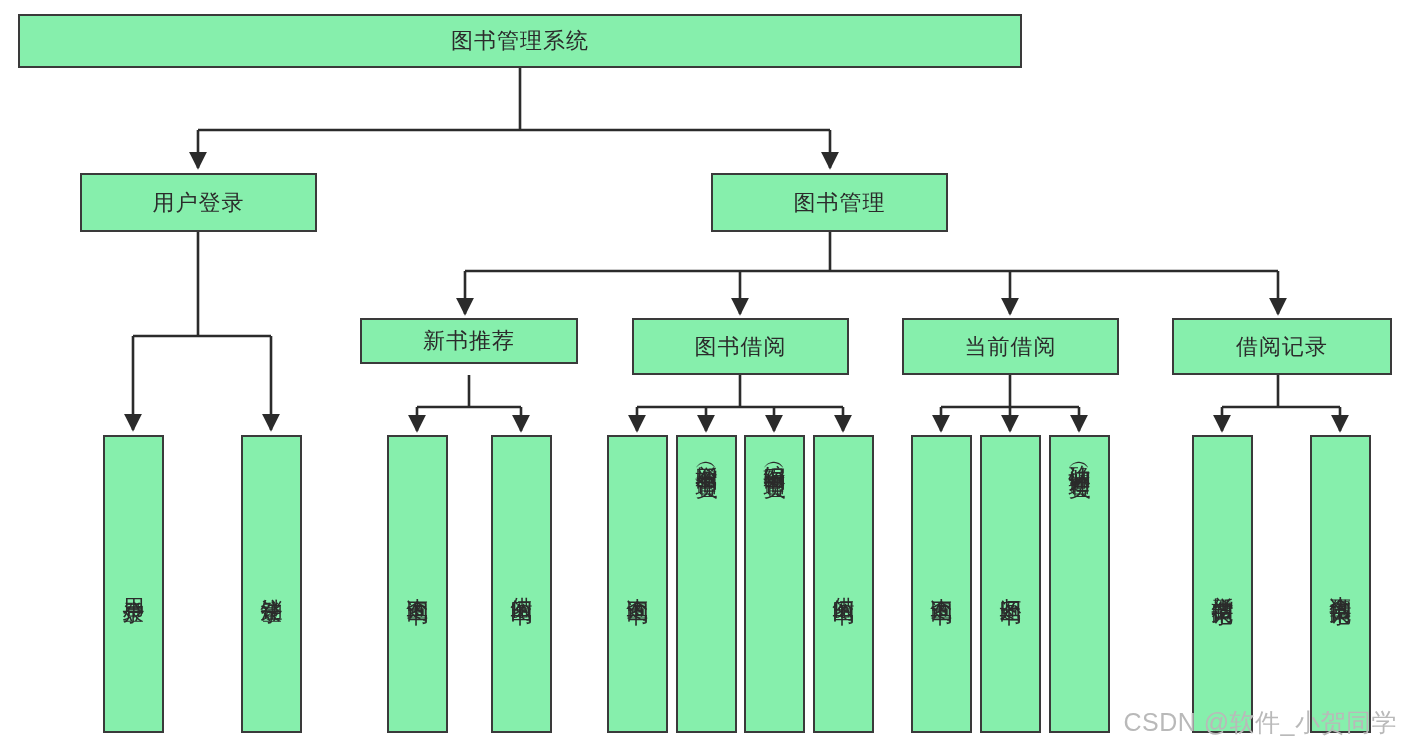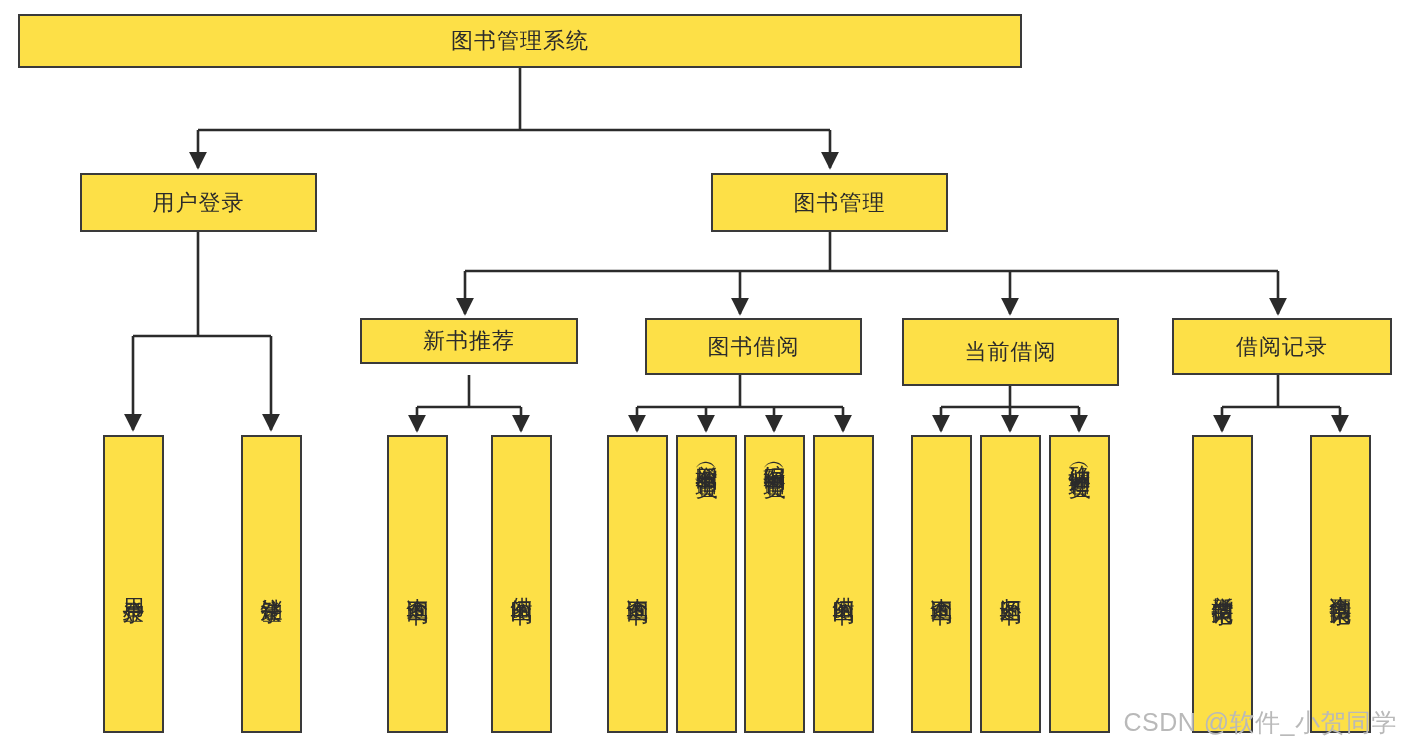--- a/index.html
+++ b/index.html
@@ -21,21 +21,21 @@
     position: absolute;
     left: 0;
     top: 0;
     width: 1405px;
     height: 747px;
     pointer-events: none;
   }
   .node {
     position: absolute;
     box-sizing: border-box;
-    background: #fde047;
+    background: #86efac;
     border: 2px solid #3a3a3a;
     display: flex;
     align-items: center;
     justify-content: center;
   }
   .node.h .label {
     font-size: 22px;
     color: #2b2b2b;
     letter-spacing: 1px;
     white-space: nowrap;
@@ -132,24 +132,24 @@
   <div class="node h" style="left:80px; top:173px; width:237px; height:59px;">
     <span class="label">用户登录</span>
   </div>
   <div class="node h" style="left:711px; top:173px; width:237px; height:59px;padding-left:20px;">
     <span class="label">图书管理</span>
   </div>
 
   <div class="node h" style="left:360px; top:318px; width:218px; height:46px;">
     <span class="label">新书推荐</span>
   </div>
-  <div class="node h" style="left:645px; top:318px; width:217px; height:57px;">
+  <div class="node h" style="left:632px; top:318px; width:217px; height:57px;">
     <span class="label">图书借阅</span>
   </div>
-  <div class="node h" style="left:902px; top:318px; width:217px; height:68px;font-family:Liberation Serif, serif;">
+  <div class="node h" style="left:902px; top:318px; width:217px; height:57px;font-family:Liberation Serif, serif;">
     <span class="label">当前借阅</span>
   </div>
   <div class="node h" style="left:1172px; top:318px; width:220px; height:57px;">
     <span class="label">借阅记录</span>
   </div>
 
   <div class="node v mid" style="left:103px; top:435px; width:61px; height:298px;">
     <span class="label">用户登录</span>
   </div>
   <div class="node v mid" style="left:241px; top:435px; width:61px; height:298px;">

